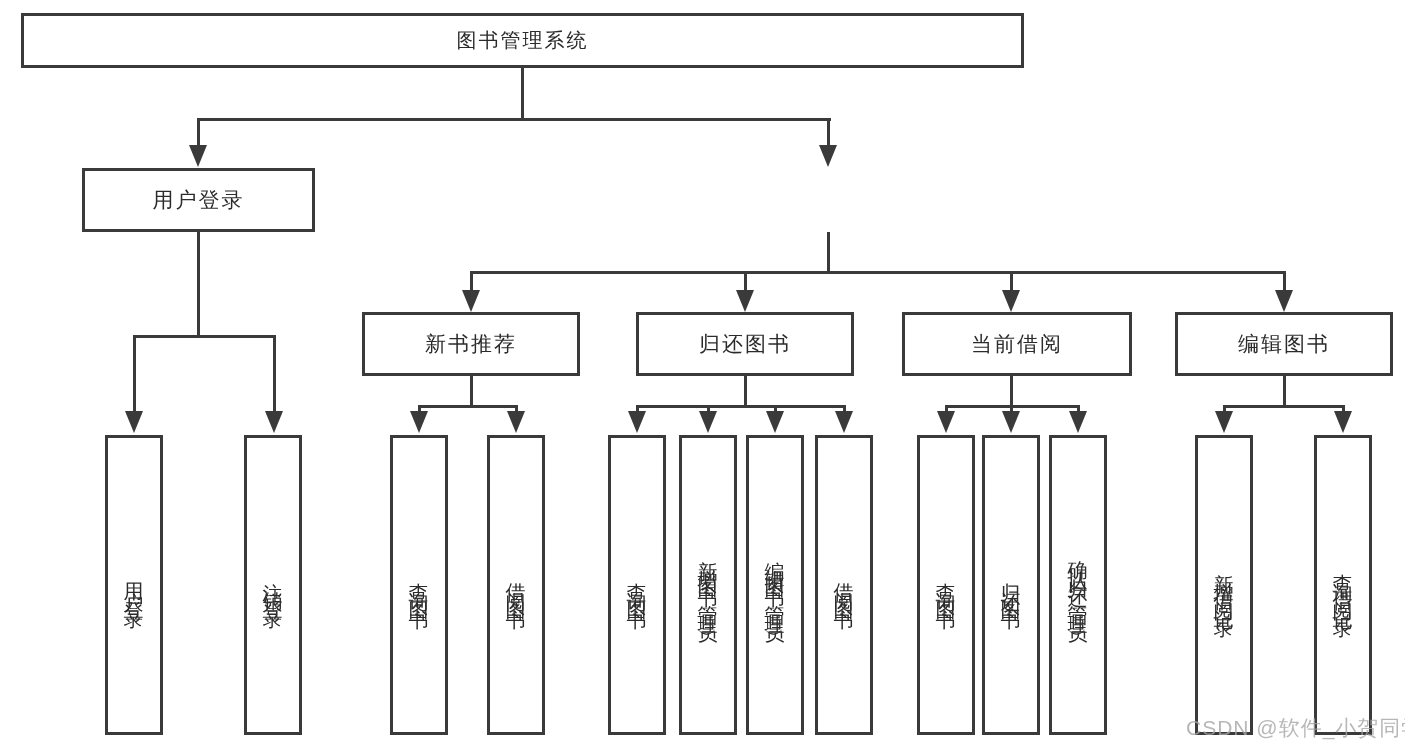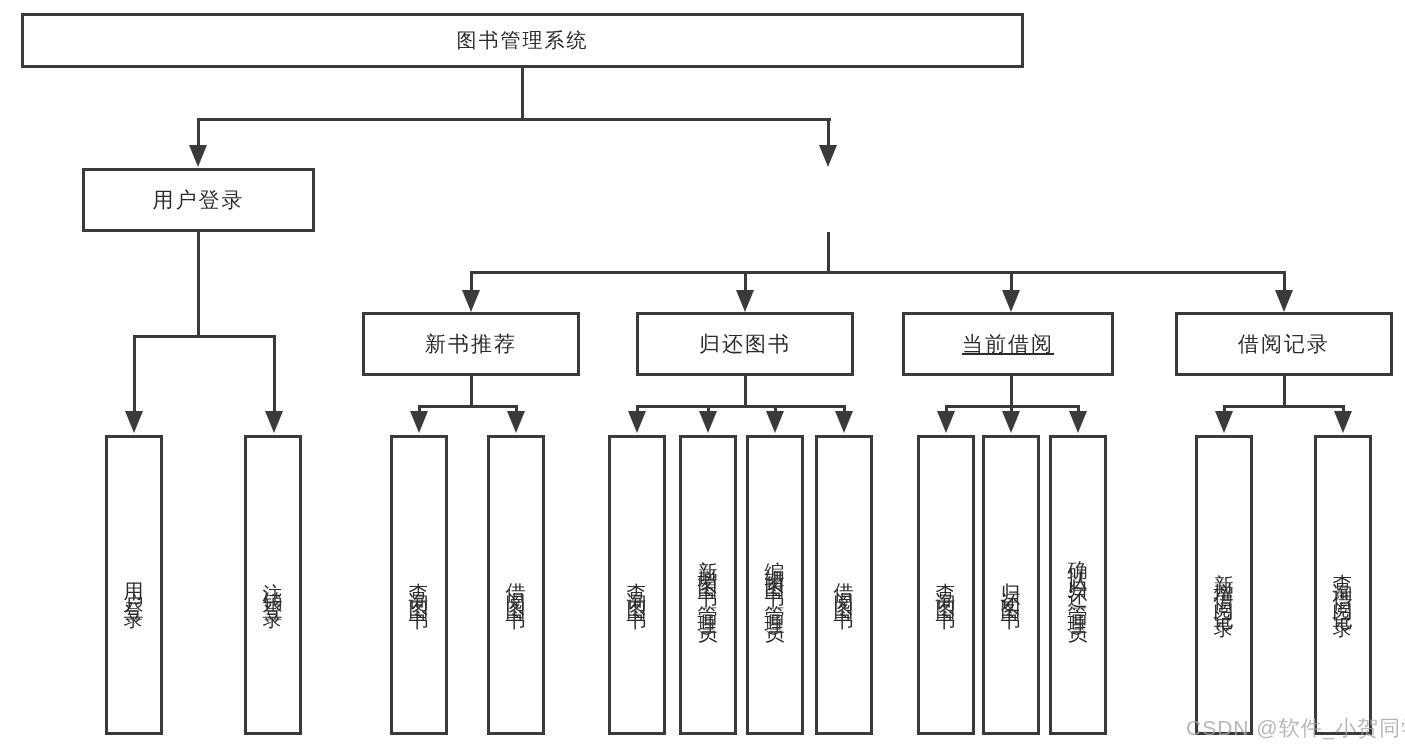--- a/index.html
+++ b/index.html
@@ -83,25 +83,25 @@
   <div class="arrowhead" style="left:1002px; top:290px;"></div>
   <div class="vline" style="left:1283px; top:271px; height:24px;"></div>
   <div class="arrowhead" style="left:1275px; top:290px;"></div>
 
   <div class="box" style="left:362px; top:312px; width:218px; height:64px;justify-content:center;">
     <span class="h-label">新书推荐</span>
   </div>
   <div class="box" style="left:636px; top:312px; width:218px; height:64px;">
     <span class="h-label">归还图书</span>
   </div>
-  <div class="box" style="left:902px; top:312px; width:212px; height:64px;text-decoration:underline;">
+  <div class="box" style="left:902px; top:312px; width:230px; height:64px;">
     <span class="h-label">当前借阅</span>
   </div>
   <div class="box" style="left:1175px; top:312px; width:218px; height:64px;">
-    <span class="h-label">借阅记录</span>
+    <span class="h-label">编辑图书</span>
   </div>
 
   <div class="vline" style="left:470px; top:376px; height:29px;"></div>
   <div class="hline" style="left:418px; top:405px; width:99px;"></div>
   <div class="vline" style="left:418px; top:405px; height:12px;"></div>
   <div class="arrowhead" style="left:410px; top:411px;"></div>
   <div class="vline" style="left:515px; top:405px; height:12px;"></div>
   <div class="arrowhead" style="left:507px; top:411px;"></div>
 
   <div class="vline" style="left:744px; top:376px; height:29px;"></div>

